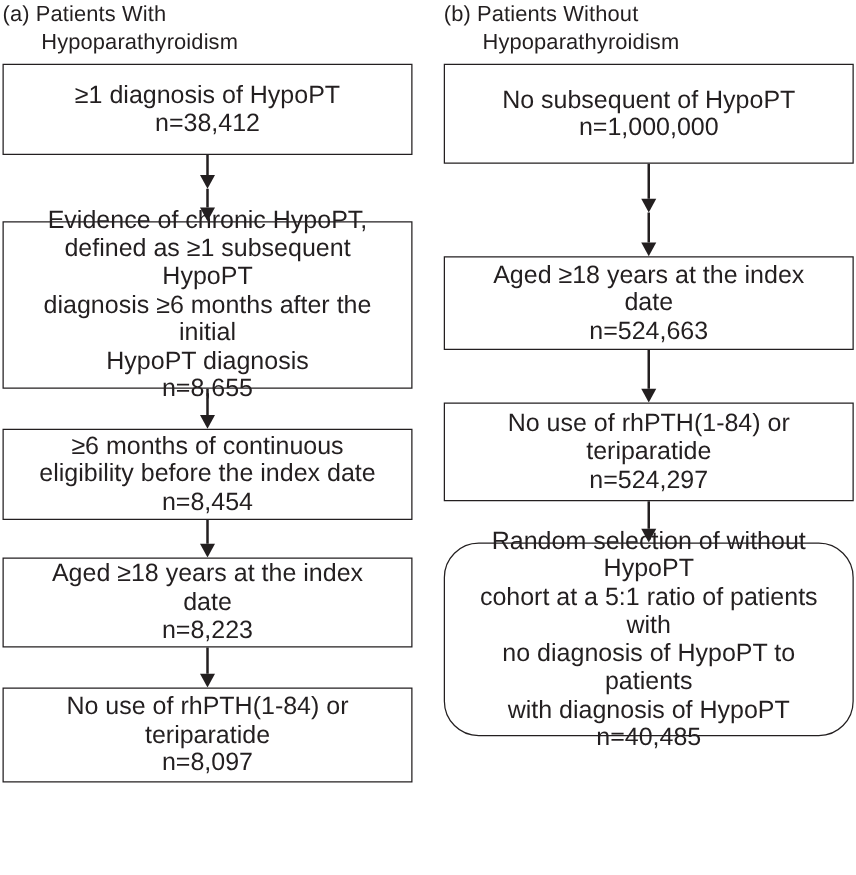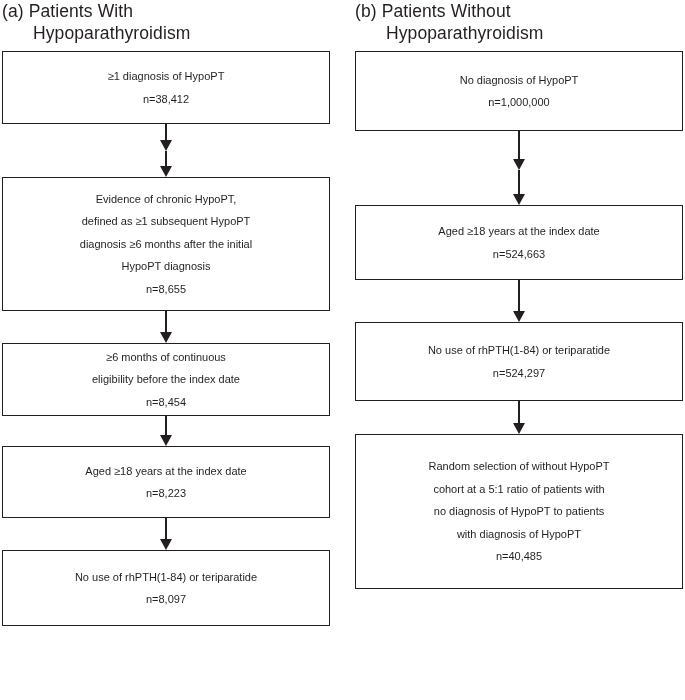--- a/index.html
+++ b/index.html
@@ -39,21 +39,21 @@
     letter-spacing: 0.1px;
   }
   .box {
     box-sizing: border-box;
     border: 1.6px solid #231f20;
     background: #ffffff;
     display: flex;
     align-items: center;
     justify-content: center;
     text-align: center;
-    font-size: 11px;
+    font-size: 20px;
     line-height: 22.5px;
     white-space: pre-line;
     padding: 2px 22px;
   }
   .arrow {
     display: flex;
     flex-direction: column;
     align-items: center;
     justify-content: flex-start;
   }
@@ -84,21 +84,21 @@
   .ha-b6 { height: 76px; }
   
   .hb-b1 { height: 80px; }
   .hb-g1 { height: 39px; }
   .hb-b2 { height: 111px; }
   .hb-g2 { height: 35px; }
   .hb-b3 { height: 75px; }
   .hb-g3 { height: 42px; }
   .hb-b4 { height: 79px; }
   .hb-g4 { height: 33px; }
-  .hb-b5 { height: 155px; }
+  .hb-b5 { height: 155px; border-radius: 28px; }
 </style>
 </head>
 <body>
 
 <div id="figure">
   <div class="columns">
 
     <div class="col">
       <div class="col-title">(a) Patients With
 Hypoparathyroidism</div>
@@ -146,21 +146,21 @@
       </div>
 
       <div class="box ha-b6">No use of rhPTH(1-84) or teriparatide
 n=8,097</div>
     </div>
 
     <div class="col">
       <div class="col-title">(b) Patients Without
 Hypoparathyroidism</div>
 
-      <div class="box hb-b1">No diagnosis of HypoPT
+      <div class="box hb-b1">No subsequent of HypoPT
 n=1,000,000</div>
 
       <div class="arrow hb-g1">
         <div class="stem"></div>
         <div class="head"></div>
       </div>
 
 
       <div class="arrow hb-g2">
         <div class="stem"></div>

